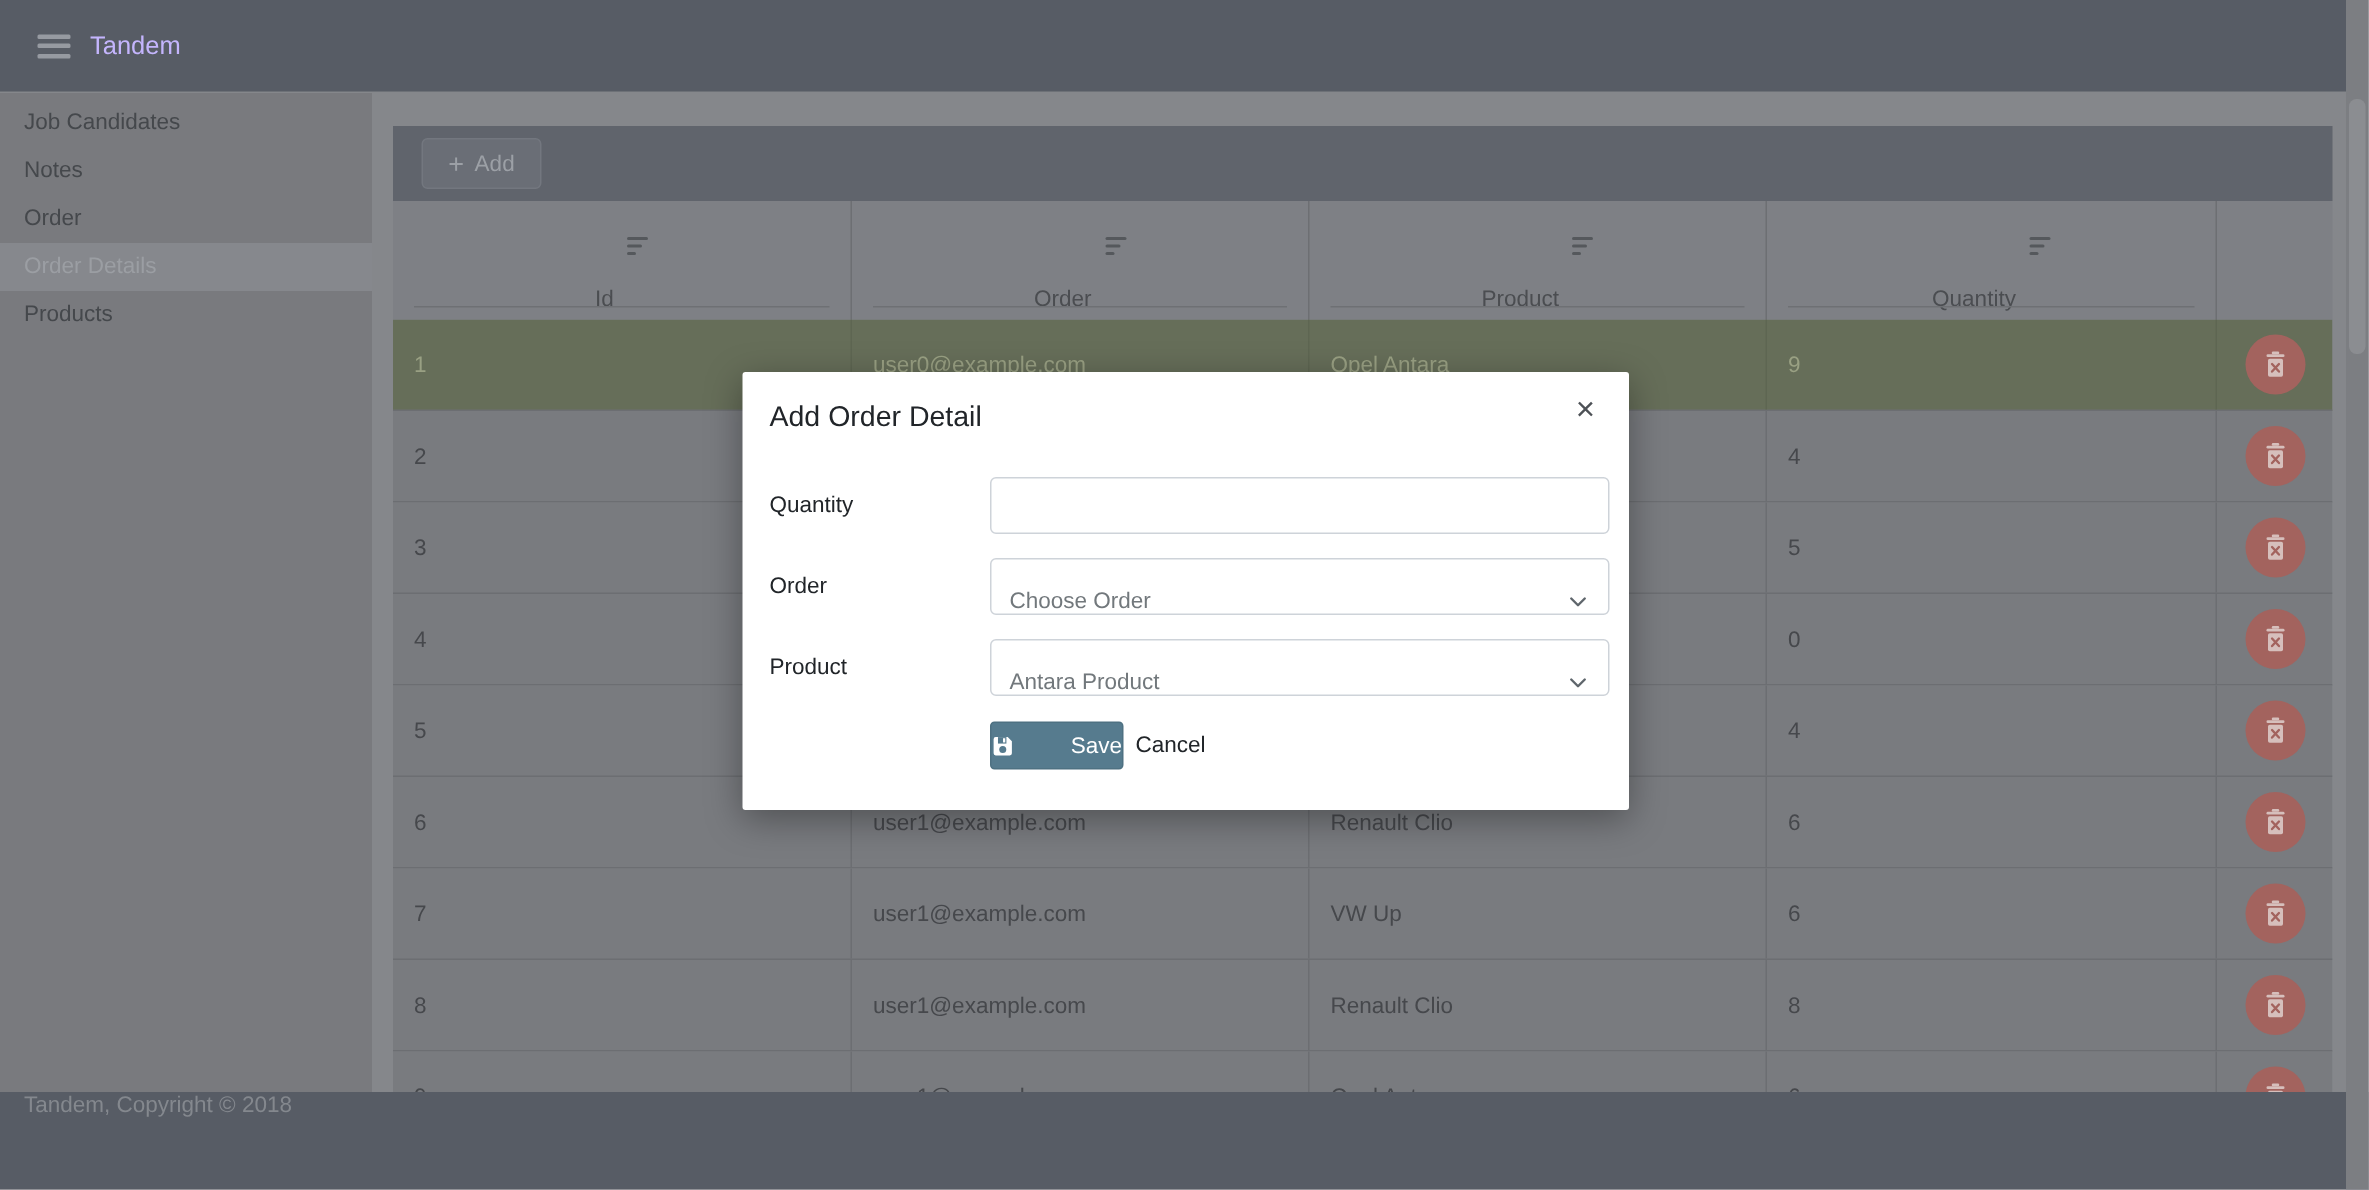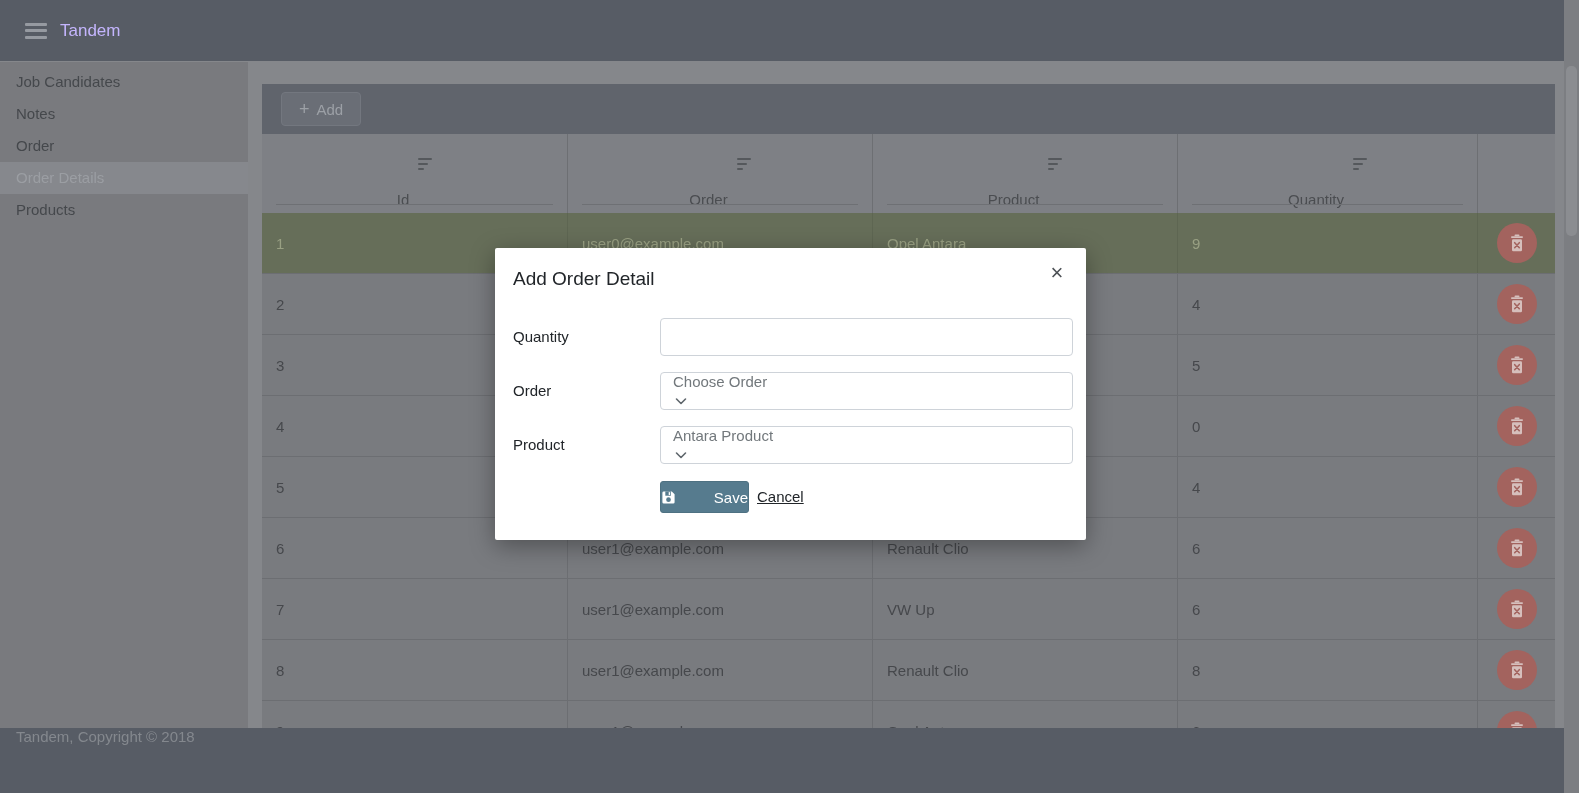--- a/index.html
+++ b/index.html
@@ -61,29 +61,29 @@
   .backdrop { position:absolute; inset:0; background:transparent; z-index:5; }
   .modal { position:absolute; left:495px; top:248px; width:591px; height:292px; background:#ffffff;
            border-radius:2px; box-shadow:0 6px 24px rgba(0,0,0,0.35); z-index:10; }
   .m-title { position:absolute; left:18px; top:20px; font-size:19px; font-weight:500; color:#212529; }
   .m-close { position:absolute; right:14px; top:10px; width:30px; height:30px; background:none; border:none;
              font-size:22px; color:#4d5156; cursor:pointer; font-family:"Liberation Sans", sans-serif; }
   .m-label { position:absolute; left:18px; width:145px; height:38px; line-height:38px; font-size:15px; color:#212529; }
   .m-field { position:absolute; left:165px; width:413px; height:38px; border:1px solid #ced3d9; border-radius:4px;
              background:#fff; font-size:15px; }
   input.m-field { padding:0 12px; color:#212529; outline:none; font-family:"Liberation Sans", sans-serif; }
-  .m-select { display:flex; align-items:flex-start; justify-content:space-between; padding:0 12px; cursor:pointer;flex-direction:column; }
+  .m-select { display:flex; align-items:flex-end; justify-content:space-between; padding:0 12px; cursor:pointer; }
   .m-select .ph { color:#72787c; }
   .row-quantity { top:70px; } .row-order { top:124px; } .row-product { top:178px; }
   .m-label.row-quantity, .m-label.row-order, .m-label.row-product { }
   .save-btn { position:absolute; left:165px; top:233px; width:89px; height:32px; background:#567b8e;
               border:1px solid #4e7182; border-radius:3px; color:#ffffff; font-size:15px; cursor:pointer;
               display:flex; align-items:center; justify-content:space-between; gap:7px; font-family:"Liberation Sans", sans-serif; }
   .cancel-lnk { position:absolute; left:262px; top:233px; height:32px; line-height:32px; background:none; border:none;
-                font-size:15px; color:#212529; cursor:pointer; font-family:"Liberation Sans", sans-serif;text-decoration:underline; }
+                font-size:15px; color:#212529; cursor:pointer; font-family:"Liberation Sans", sans-serif; }
 </style>
 </head>
 <body>
 
 <div class="app">
 
   <div class="navbar">
     <div class="burger">
         <span></span>
         <span></span>

